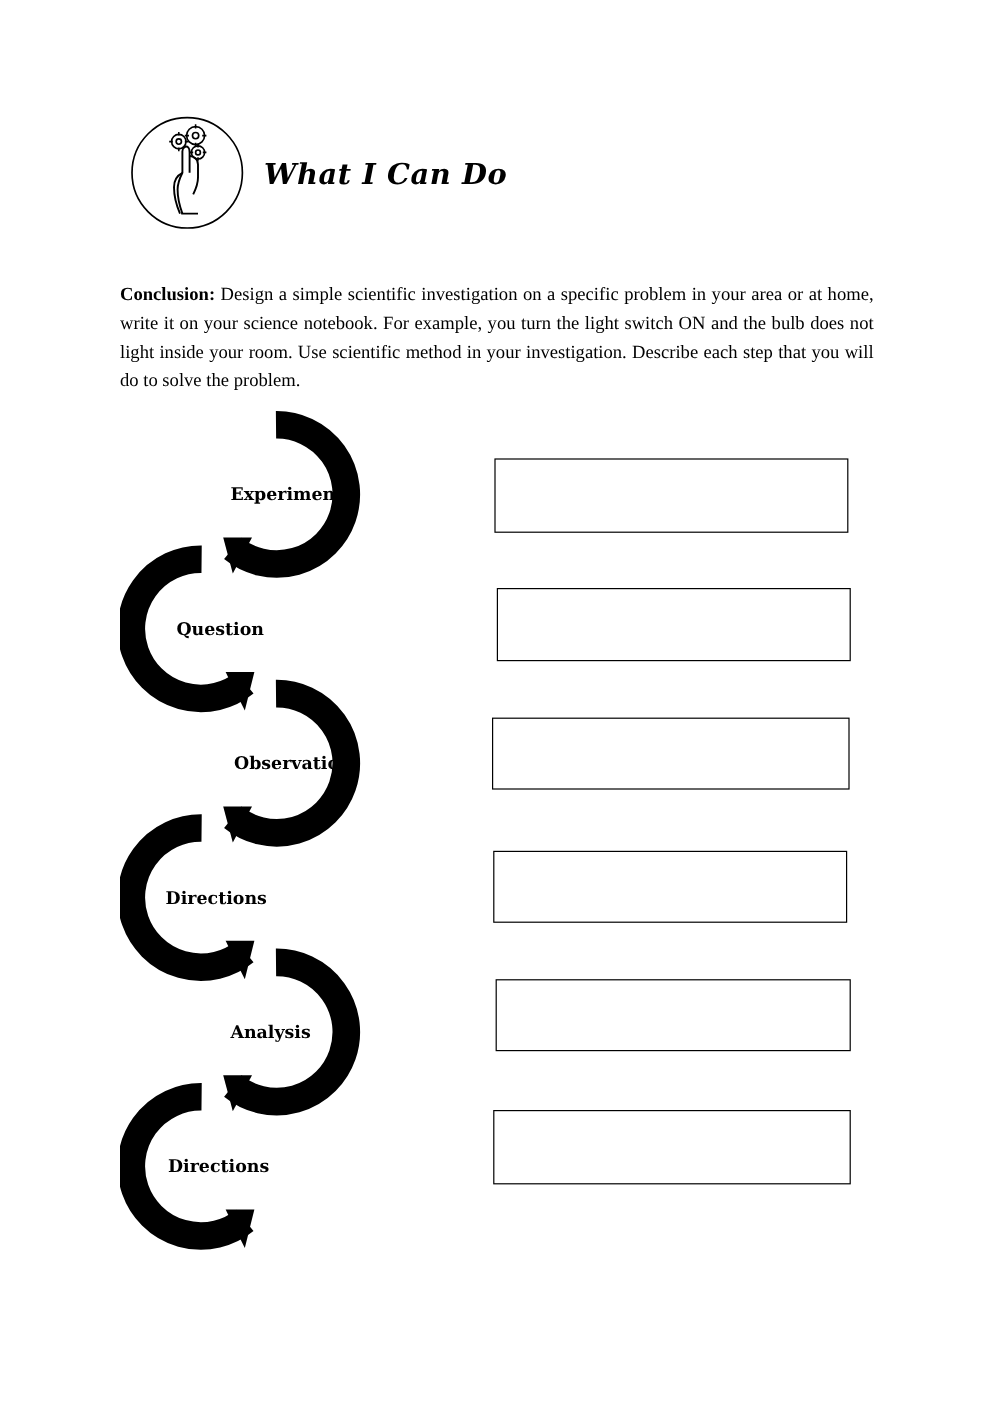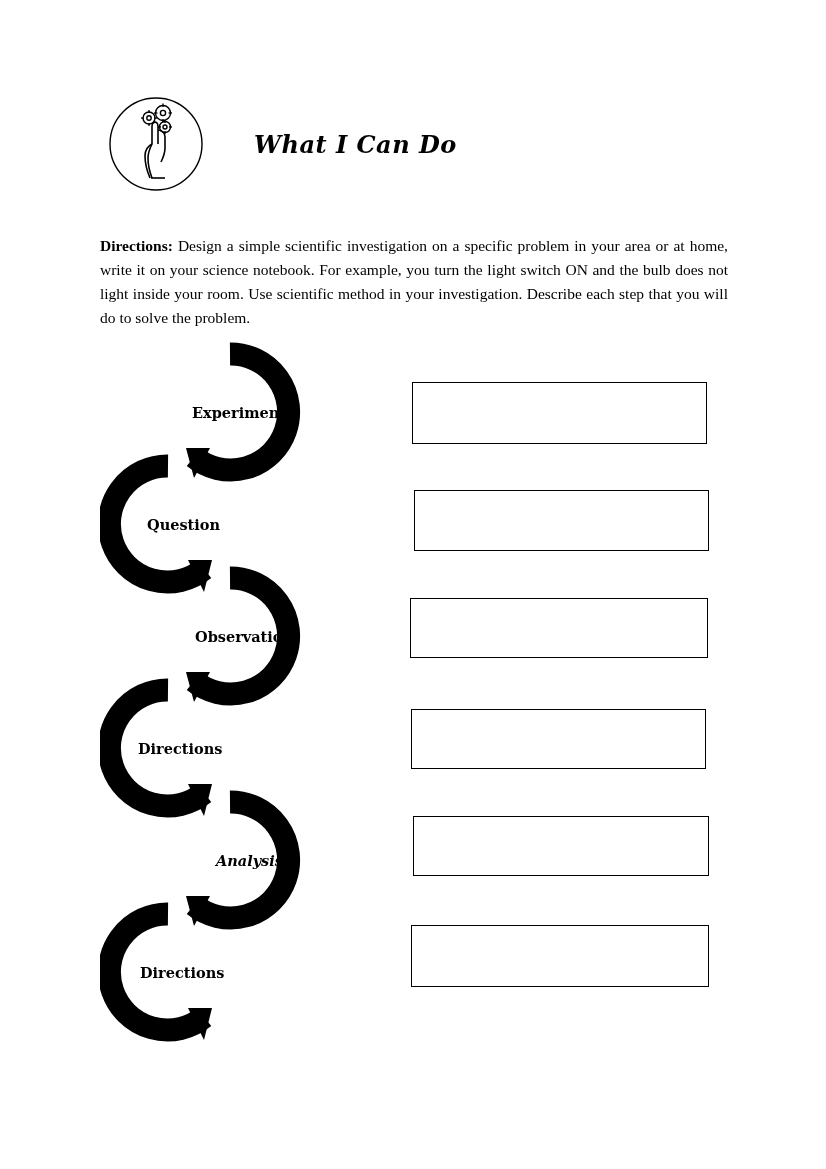--- a/index.html
+++ b/index.html
@@ -41,21 +41,20 @@
   .header-title {
     position: absolute;
     left: 120px;
     top: 34px;
     font-family: "DejaVu Serif", serif;
     font-size: 24px;
     font-weight: bold;
     font-style: italic;
     letter-spacing: 0.5px;
     white-space: nowrap;
-    margin-left: 34px;
   }
 
   
   .directions {
     position: absolute;
     left: 100px;
     top: 218px;
     width: 628px;
     font-size: 15.5px;
     line-height: 1.55;
@@ -134,21 +133,21 @@
           <line x1="57" y1="35" x2="57" y2="38"></line>
           <line x1="50" y1="31" x2="53" y2="31"></line>
           <line x1="61" y1="31" x2="64" y2="31"></line>
         </g>
       </svg>
     </div>
     <div class="header-title">What I Can Do</div>
   </div>
 
   <p class="directions">
-    <b>Directions:</b><span> Design a simple scientific investigation on a specific problem in your area or at home, write it on your science notebook. For example, you turn the light switch ON and the bulb does not light inside your room.  Use scientific method in your investigation. Describe each step that you will do to solve the problem.</span>
+    <b>Conclusion:</b><span> Design a simple scientific investigation on a specific problem in your area or at home, write it on your science notebook. For example, you turn the light switch ON and the bulb does not light inside your room.  Use scientific method in your investigation. Describe each step that you will do to solve the problem.</span>
   </p>
 
   <div class="diagram">
 
     <div class="cycle-wrap">
       <svg viewBox="0 0 260 740" width="260" height="740" aria-hidden="true">
         <defs>
 
           <g id="arcArrowRight">
 
@@ -187,21 +186,21 @@
           <path d="M 68 642 m 0,-58 a 58,58 0 1,0 36,103" fill="none" stroke="#000" stroke-width="23" stroke-linecap="butt"></path>
           <polygon points="88,678 112,678 104,710" fill="#000"></polygon>
         </g>
       </svg>
     </div>
 
     <div class="step-label" style="left:92px; top:74px;">Experiment</div>
     <div class="step-label" style="left:47px; top:186px;">Question</div>
     <div class="step-label" style="left:95px; top:298px;">Observation</div>
     <div class="step-label" style="left:38px; top:410px;">Directions</div>
-    <div class="step-label" style="left:116px; top:522px;font-style:italic;">Analysis</div>
+    <div class="step-label" style="left:92px; top:522px;">Analysis</div>
     <div class="step-label" style="left:40px; top:634px;">Directions</div>
 
     <div class="answer-box" style="left: 312px; top: 52px; width: 295px; height: 62px;" contenteditable="true"></div>
     <div class="answer-box" style="left: 314px; top: 160px; width: 295px; height: 61px;" contenteditable="true"></div>
     <div class="answer-box" style="left: 310px; top: 268px; width: 298px; height: 60px;" contenteditable="true"></div>
     <div class="answer-box" style="left: 311px; top: 379px; width: 295px; height: 60px;" contenteditable="true"></div>
     <div class="answer-box" style="left: 313px; top: 486px; width: 296px; height: 60px;" contenteditable="true"></div>
     <div class="answer-box" style="left: 311px; top: 595px; width: 298px; height: 62px;" contenteditable="true"></div>
 
   </div>

